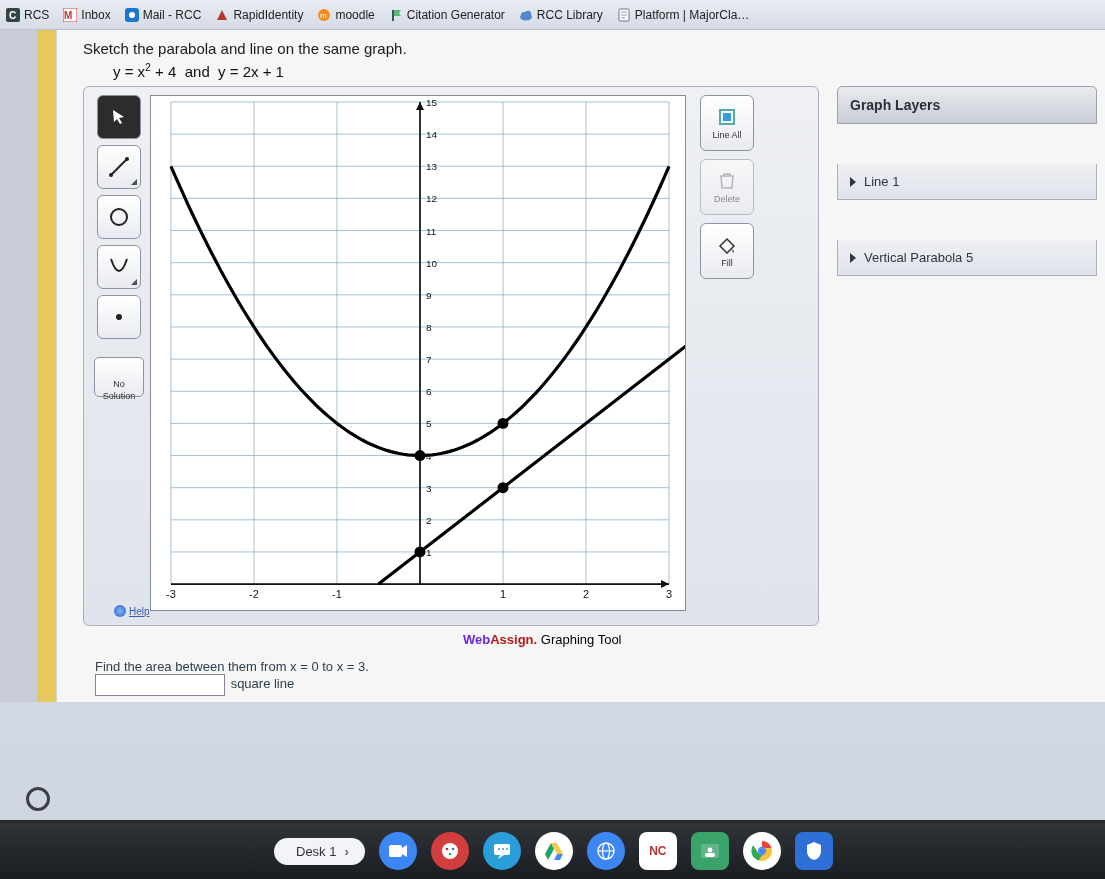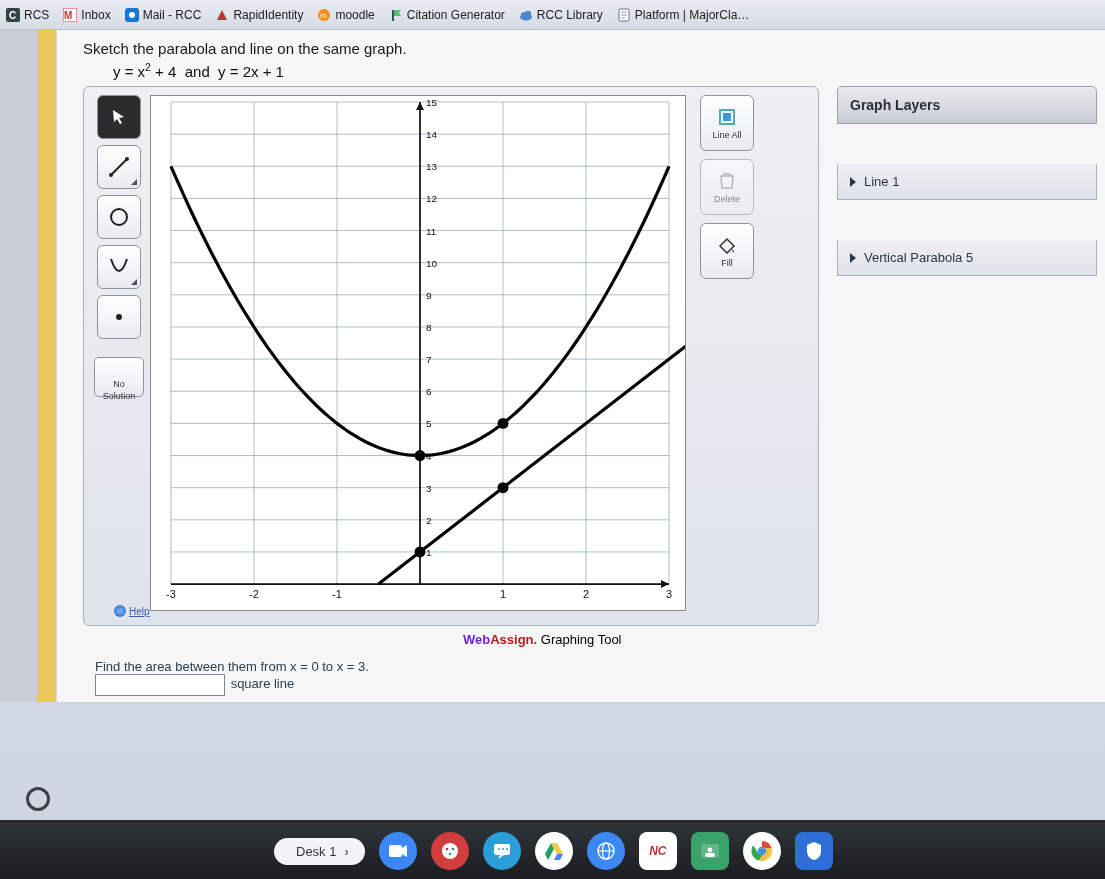--- a/index.html
+++ b/index.html
@@ -221,21 +221,21 @@
     background:#f2f4f7; color:#333;
     border-radius:18px; padding:6px 16px 6px 22px;
     font-size:13px; display:flex; align-items:center; gap:8px;
     margin-left: 248px;
     cursor:pointer;
   }
   .desk-pill .chev { font-weight:bold; color:#666; }
   .tb-icon {
     width:38px;height:38px;border-radius:50%;
     display:flex;align-items:center;justify-content:center;
-    cursor:pointer; position:relative;font-style:italic;
+    cursor:pointer; position:relative;
   }
 
   
   .cursor {
     position:absolute; left:1034px; top:640px;
     width:0;height:0;
     border-left:2px solid #000;
     transform: rotate(-20deg);
   }
   .cursor::before{

